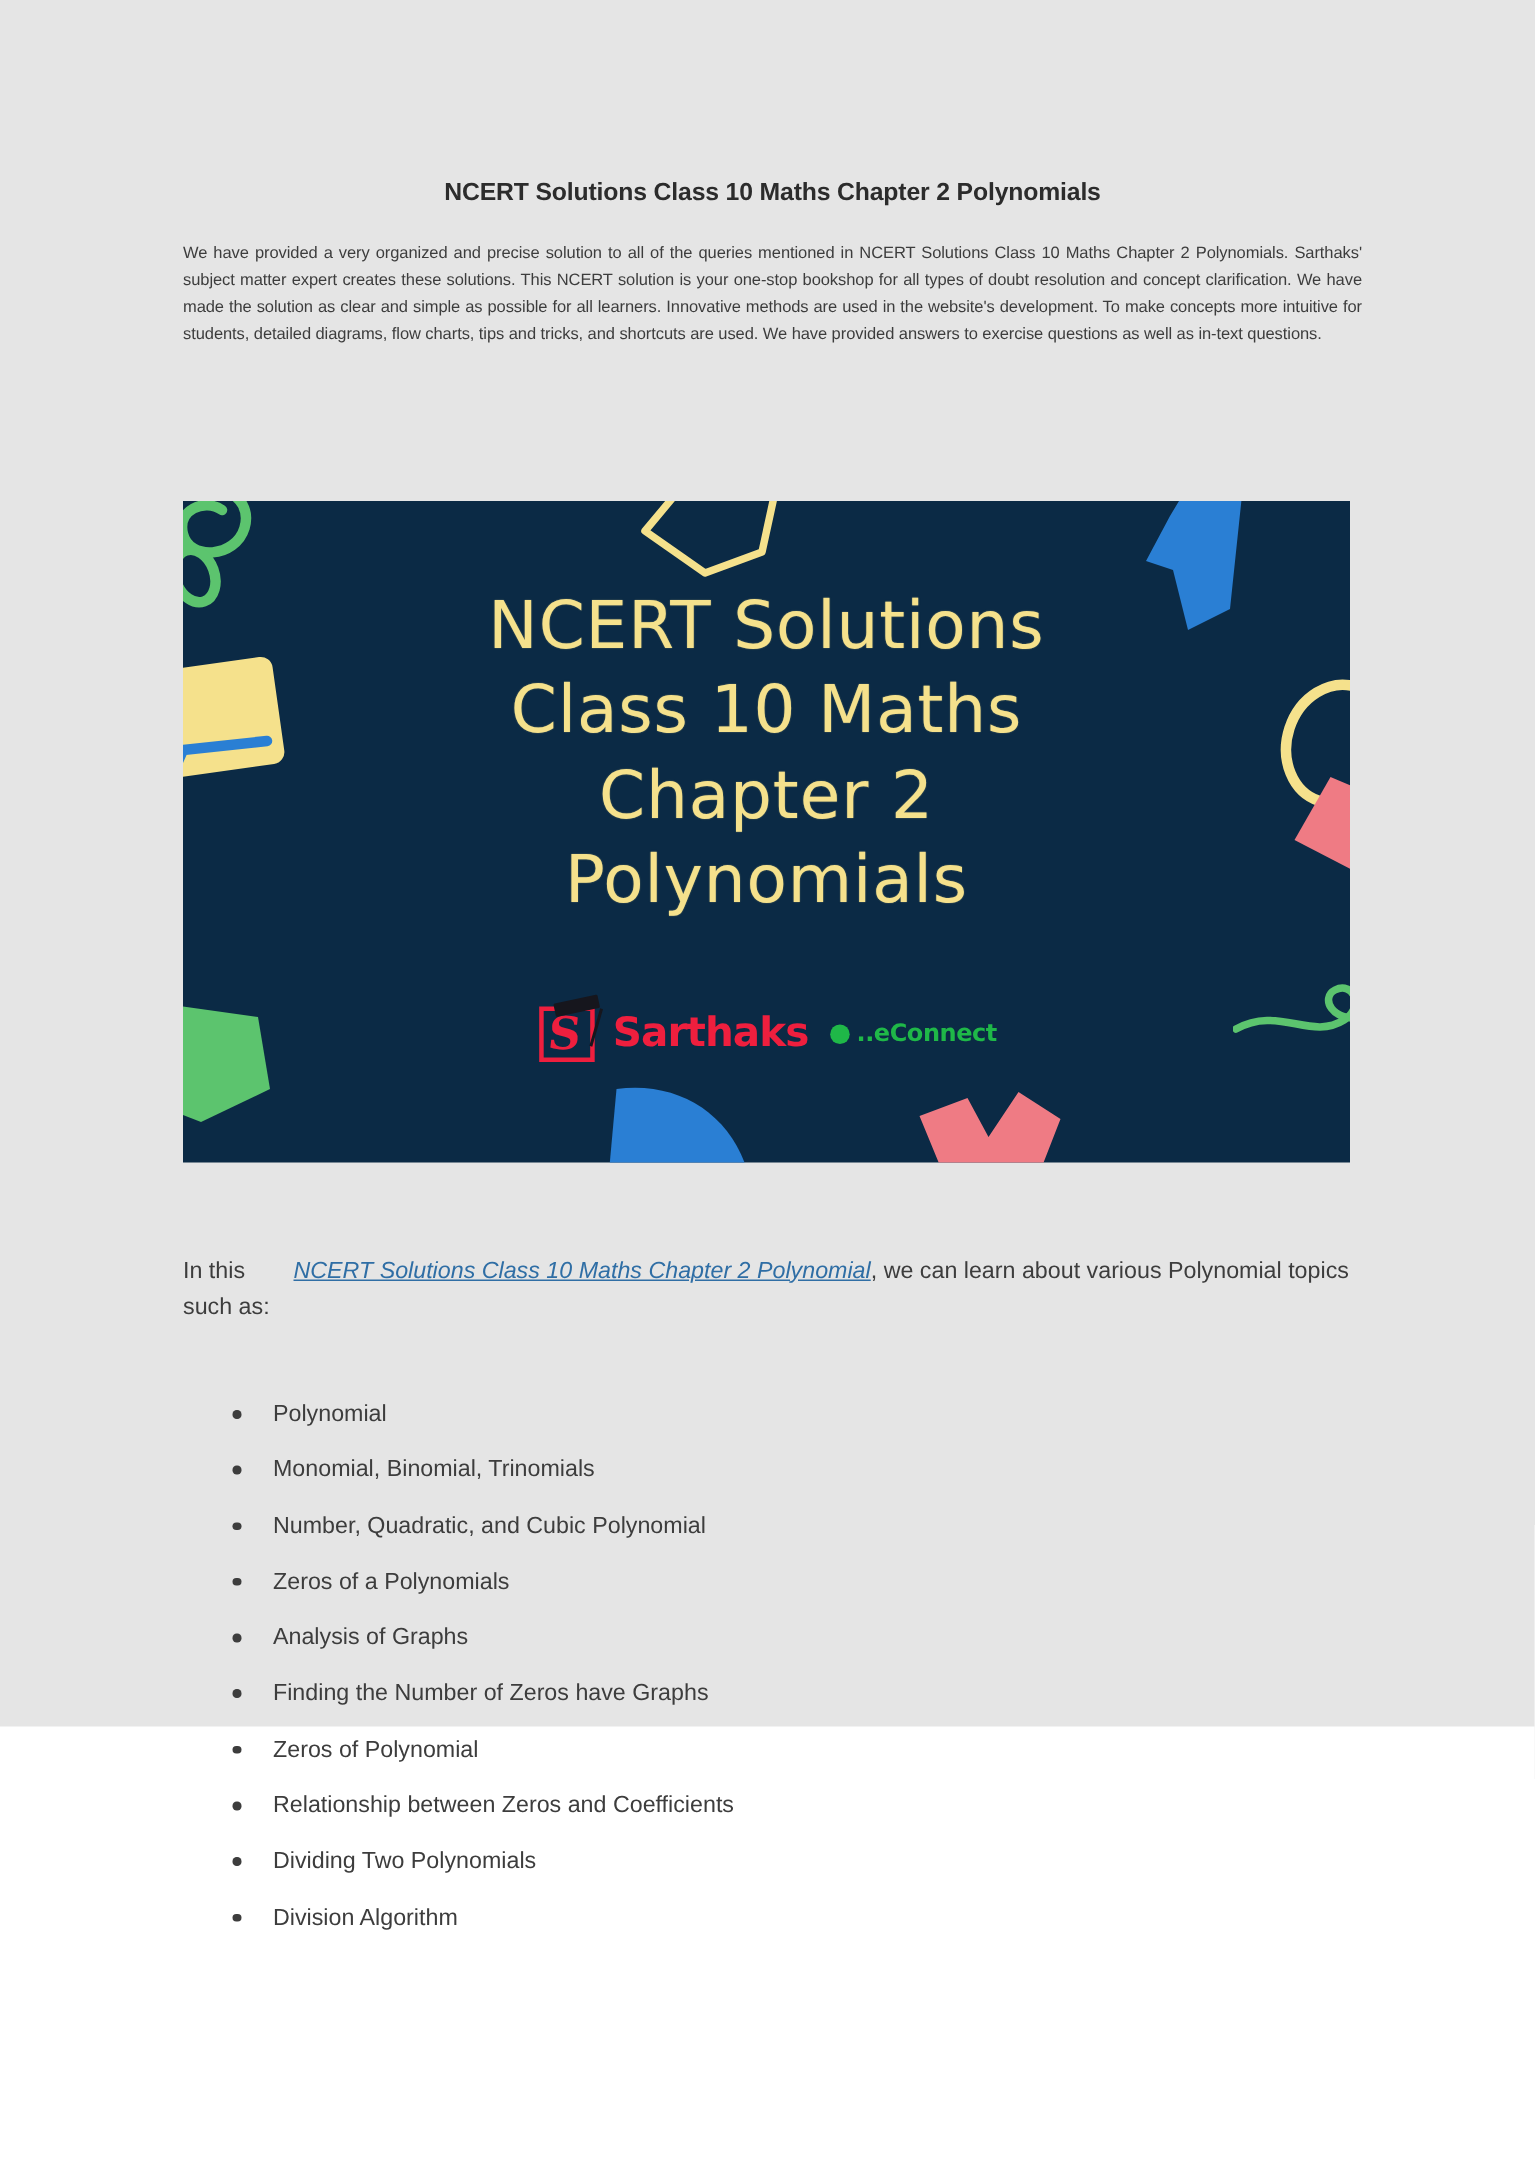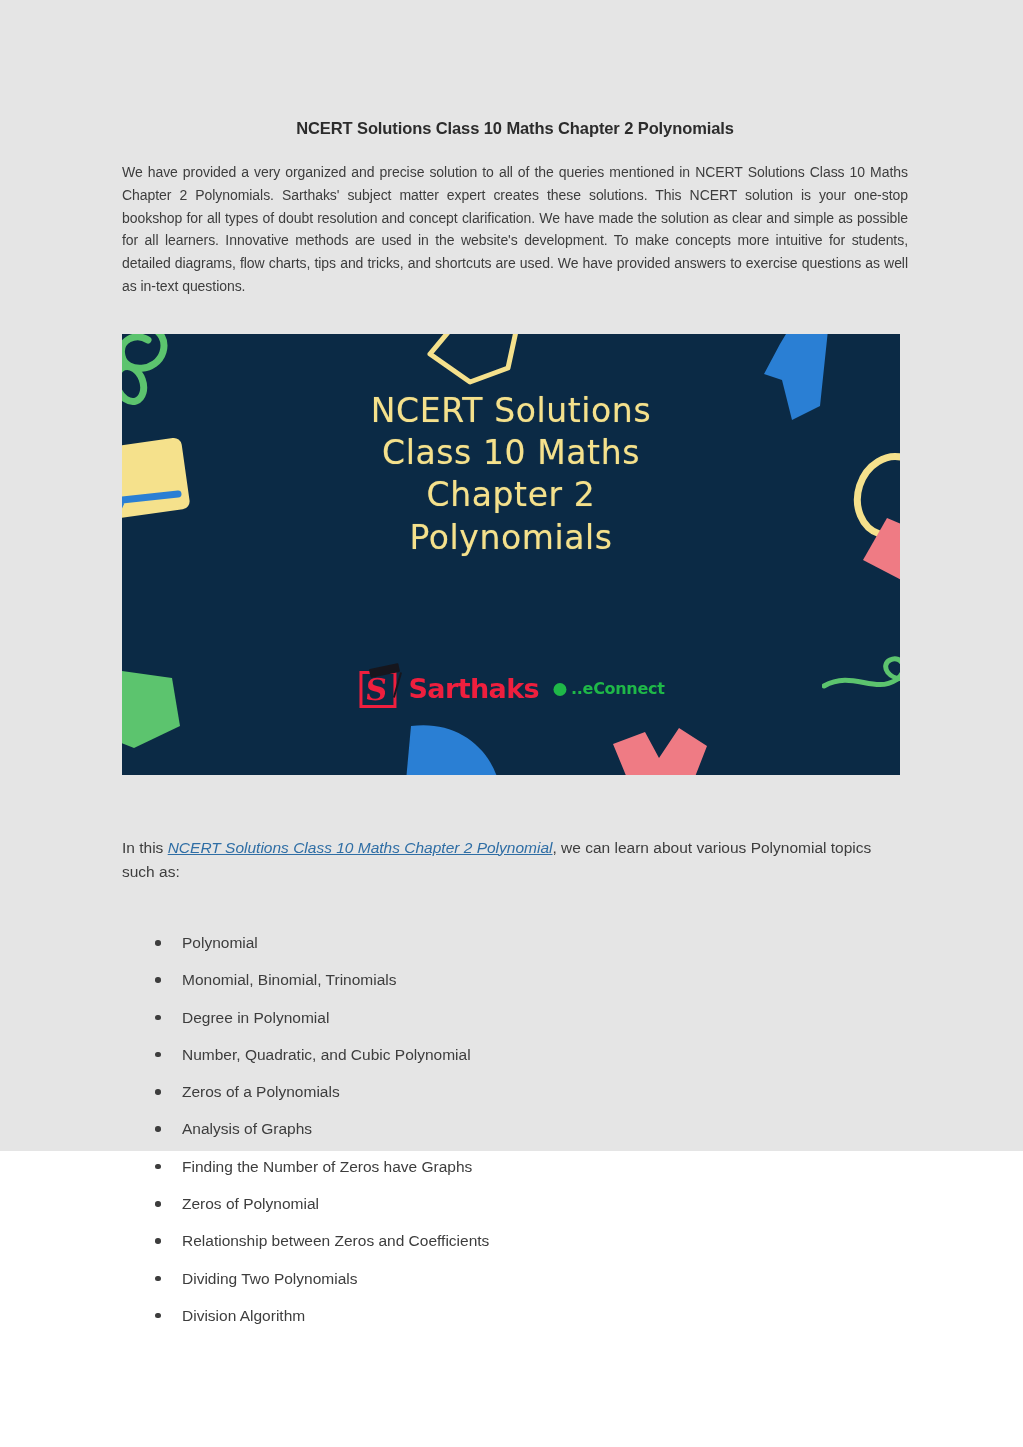--- a/index.html
+++ b/index.html
@@ -37,21 +37,21 @@
     font-size: 16.5px;
     font-weight: bold;
     color: #2c2c2c;
     text-align: center;
     letter-spacing: -0.1px;
     margin: 0 0 22px 0;
     line-height: 1.3;
   }
 
   .intro-para {
-    font-size: 14px;
+    font-size: 11px;
     line-height: 1.62;
     color: #3d3d3d;
     text-align: justify;
     margin: 0;
     letter-spacing: -0.05px;
   }
 
   
   .banner {
     position: absolute;
@@ -69,21 +69,21 @@
   }
 
   .banner-text {
     position: absolute;
     left: 0;
     right: 0;
     top: 56px;
     text-align: center;
     font-family: "DejaVu Sans", sans-serif;
     color: #f5e18c;
-    font-size: 33px;
+    font-size: 44px;
     line-height: 1.28;
     font-weight: 500;
     letter-spacing: 0.6px;
     text-shadow: 0 0 1px rgba(245,225,140,0.5);
   }
   .banner-line { display: block; }
 
   
   .logo {
     position: absolute;
@@ -196,20 +196,21 @@
     top: 820px;
     width: 786px;
     font-size: 15.5px;
     line-height: 1.55;
     color: #3d3d3d;
   }
   .doc-link {
     color: #2f6ea5;
     text-decoration: underline;
     font-style: italic;
+    margin-left: 28px;
   }
 
   
   .topic-list {
     position: absolute;
     left: 122px;
     top: 932px;
     width: 786px;
     margin: 0;
     padding: 0;
@@ -312,21 +313,20 @@
       </div>
 
     </div>
   </div>
 
   <p class="link-para"><span>In this </span><a href="#" class="doc-link">NCERT Solutions Class 10 Maths Chapter 2 Polynomial</a><span>, we can learn about various Polynomial topics such as:</span></p>
 
   <ul class="topic-list">
     <li class="topic-item"><span class="topic-bullet"></span><span>Polynomial</span></li>
     <li class="topic-item"><span class="topic-bullet"></span><span>Monomial, Binomial, Trinomials</span></li>
-    <li class="topic-item"><span class="topic-bullet"></span><span>Degree in Polynomial</span></li>
     <li class="topic-item"><span class="topic-bullet"></span><span>Number, Quadratic, and Cubic Polynomial</span></li>
     <li class="topic-item"><span class="topic-bullet"></span><span>Zeros of a Polynomials</span></li>
     <li class="topic-item"><span class="topic-bullet"></span><span>Analysis of Graphs</span></li>
     <li class="topic-item"><span class="topic-bullet"></span><span>Finding the Number of Zeros have Graphs</span></li>
     <li class="topic-item"><span class="topic-bullet"></span><span>Zeros of Polynomial</span></li>
     <li class="topic-item"><span class="topic-bullet"></span><span>Relationship between Zeros and Coefficients</span></li>
     <li class="topic-item"><span class="topic-bullet"></span><span>Dividing Two Polynomials</span></li>
     <li class="topic-item"><span class="topic-bullet"></span><span>Division Algorithm</span></li>
   </ul>
 

